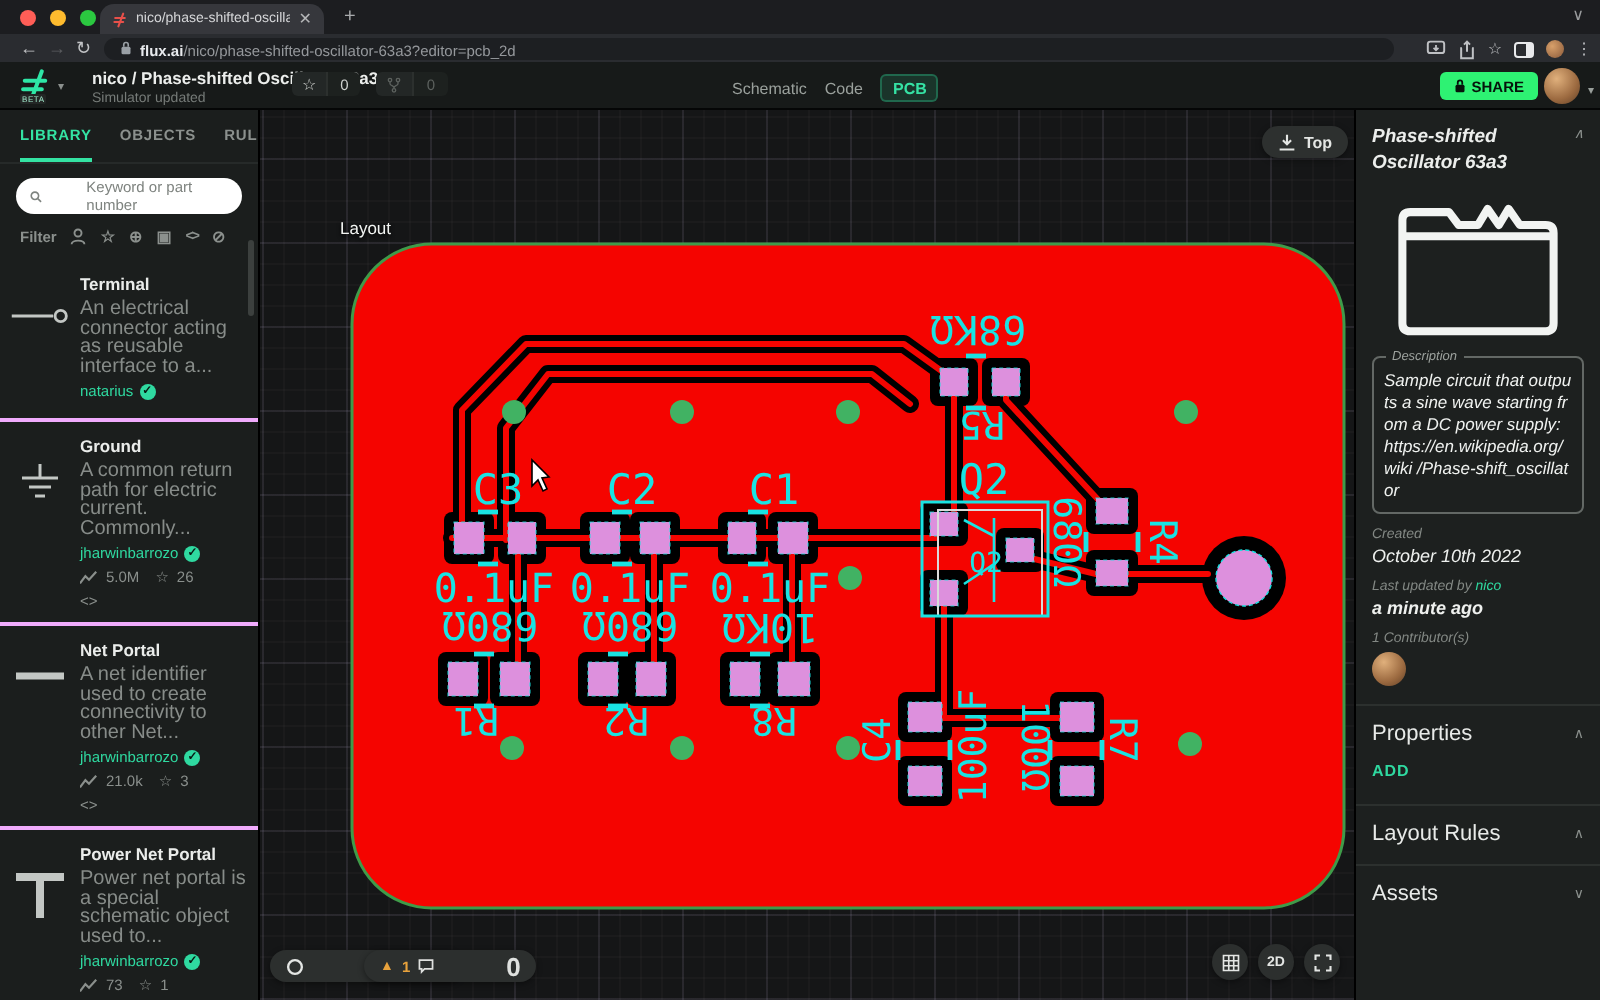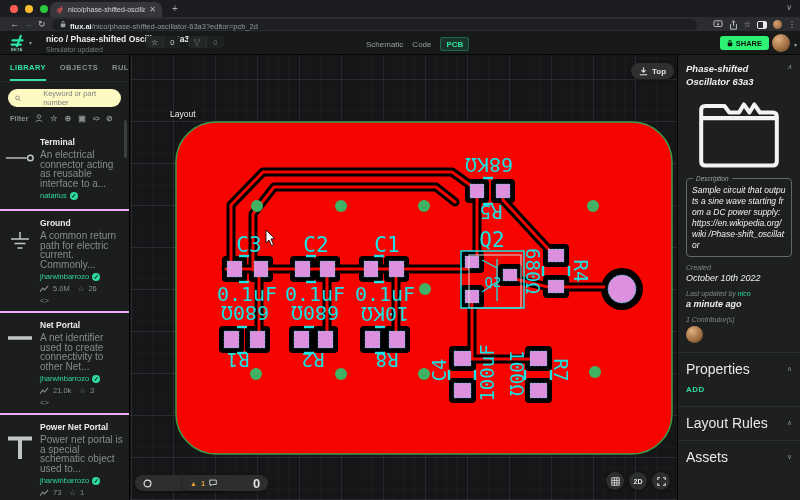--- a/index.html
+++ b/index.html
@@ -43,21 +43,21 @@
   .etab.active { color:#35e2a4; background:rgba(46,230,160,.13); border:1px solid rgba(46,230,160,.3); border-radius:3px; padding:1.5px 5px; font-weight:bold; }
   .share-btn { position:absolute; right:31px; top:5px; height:14px; border-radius:3px; display:flex; align-items:center; gap:3px; padding:0 7px; font-size:7.5px; font-weight:bold; color:#06130b; }
   .hdr-avatar { position:absolute; right:10px; top:3px; width:18px; height:18px; border-radius:50%; background:radial-gradient(circle at 35% 30%, #e0b07c, #9c6a40 60%, #5f3f26); }
   .hdr-caret { position:absolute; right:3px; top:10px; font-size:6px; color:#9aa09c; }
 
   
   .sidebar { position:absolute; left:0; top:55px; width:130px; bottom:0; background:#1b1e1d; border-right:1px solid #000; overflow:hidden; }
   .side-tabs { display:flex; gap:14px; padding:8px 0 5px 10px; border-bottom:1px solid #262a29; }
   .side-tab { font-size:7.5px; letter-spacing:.4px; color:#8b908d; font-weight:bold; padding-bottom:4px; }
   .side-tab.active { color:#34e3a3; border-bottom:2px solid #34e3a3; margin-bottom:-5px; }
-  .searchbox { margin:7px 8px 5px 8px; height:18px; background:#fef9c3; border-radius:9px; display:flex; align-items:center; gap:22px; padding:0 7px; }
+  .searchbox { margin:7px 8px 5px 8px; height:18px; background:#ffffff; border-radius:9px; display:flex; align-items:center; gap:22px; padding:0 7px; }
   .searchbox span { font-size:7.5px; color:#7e837f; }
   .filterrow { display:flex; align-items:center; gap:7px; padding:2px 10px 6px 10px; color:#8b908d;font-weight:bold; }
   .filterrow .fl { font-size:7.5px; }
   .filterrow .fi { font-size:8px; line-height:8px; }
   .items {}
   .item { display:flex; border-top:1px solid #25292800; padding:7px 4px 6px 0; }
   .item + .item { border-top:2px solid #f0abfc; }
   .item-icon { width:40px; display:flex; justify-content:center; padding-top:14px; flex:none; }
   .item-icon svg { stroke:#c3c7c4; fill:none; stroke-width:1.5; }
   .item-body { flex:1; min-width:0; }
@@ -97,21 +97,21 @@
   .folder-wrap { display:flex; justify-content:center; padding:6px 0 6px 0; }
   .descbox { border:1px solid #636865; border-radius:4px; padding:6px 5px 5px 5px; position:relative; margin-top:4px; }
   .descbox .legend { position:absolute; top:-4px; left:6px; background:#1d201f; padding:0 3px; font-size:6.5px; color:#9da29e; }
   .desc-text { font-size:8.5px; color:#f0f2f0; line-height:11px; word-break:break-all; }
   .rp-lab { font-size:7px; color:#838884; margin-top:7px; }
   .rp-val { font-size:9px; color:#eef0ee; margin-top:2px; }
   .rp-val.em { font-weight:bold; }
   .green { color:#2fd9a0; }
   .contrib-avatar { width:17px; height:17px; border-radius:50%; margin-top:3px; background:radial-gradient(circle at 35% 30%, #e0b07c, #9c6a40 60%, #5f3f26); }
   .rp-sect { border-top:1px solid #2c302e; margin-top:9px; padding:8px 8px 0 8px; display:flex; justify-content:space-between; align-items:center; }
-  .rp-sect .s { font-size:14px; color:#e8eae8; }
+  .rp-sect .s { font-size:11px; color:#e8eae8; }
   .add-btn { font-size:8px; color:#2fd9a0; font-weight:bold; letter-spacing:.5px; padding:8px 8px 10px 8px; display:inline-block; }
 </style>
 </head>
 <body>
 
 <div class="tabstrip">
   <div class="traffic">
     <span style="background:#ff5e57"></span>
     <span style="background:#febb2e"></span>
     <span style="background:#2bc840"></span>

